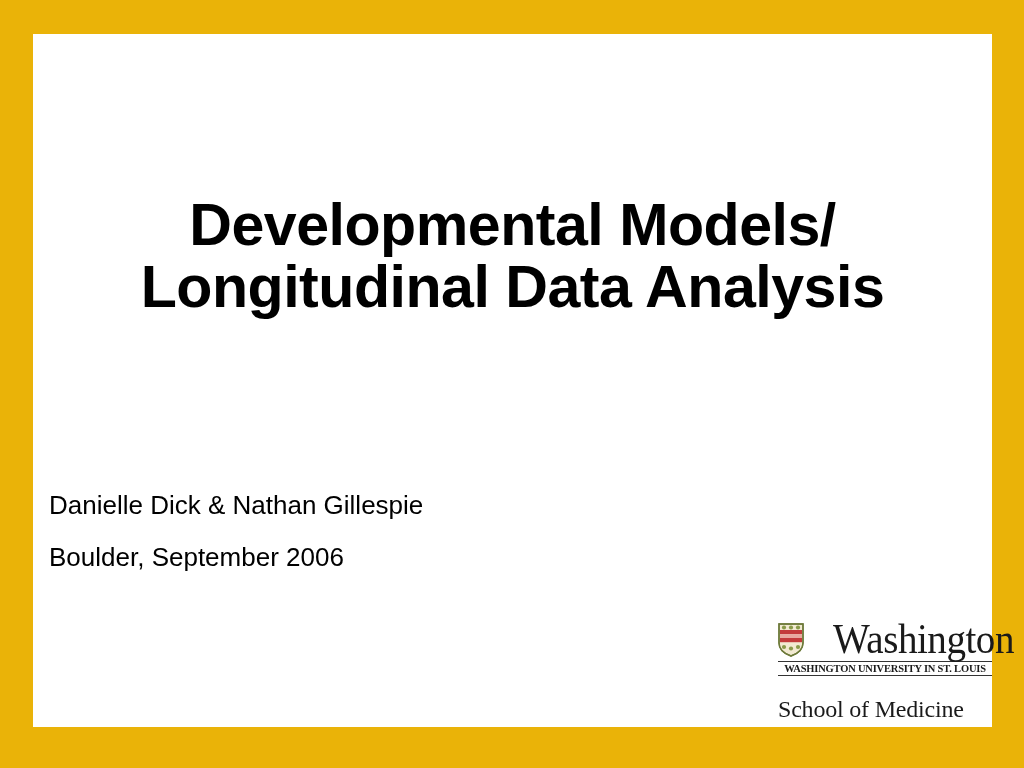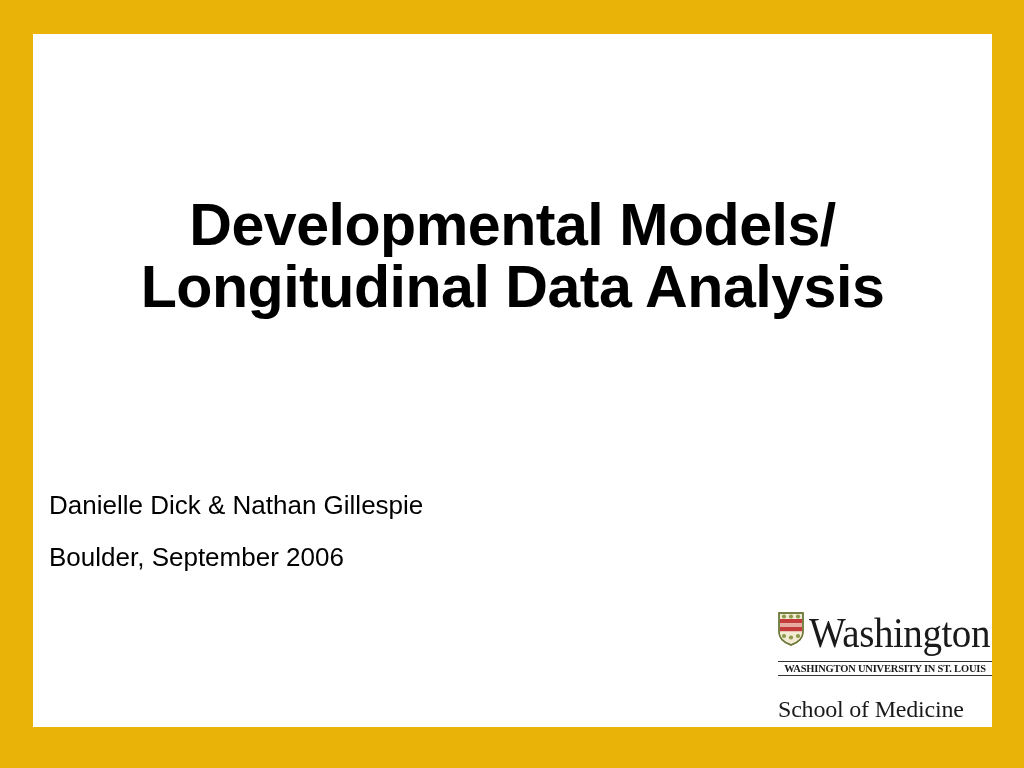--- a/index.html
+++ b/index.html
@@ -73,21 +73,23 @@
   .logo {
     position: absolute;
     left: 745px;
     top: 578px;
     width: 214px;
     height: 100px;
   }
 
   .logo-top {
     display: flex;
+    align-items: flex-end;
     height: 48px;
+    gap: 24px;
   }
 
   .crest {
     width: 26px;
     height: 34px;
     margin-right: 5px;
     margin-bottom: 3px;
     flex: 0 0 auto;
   }
 

